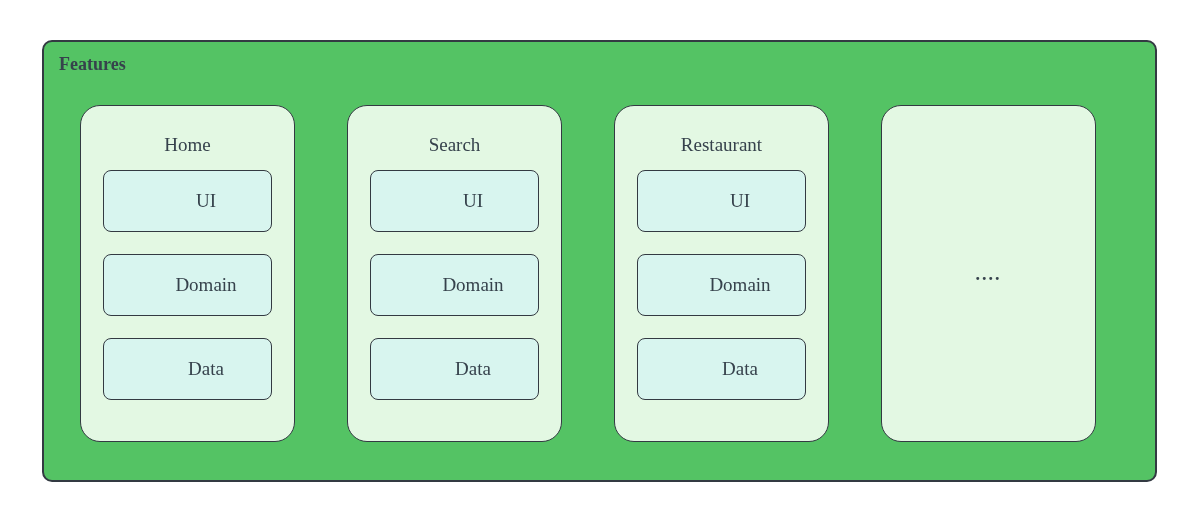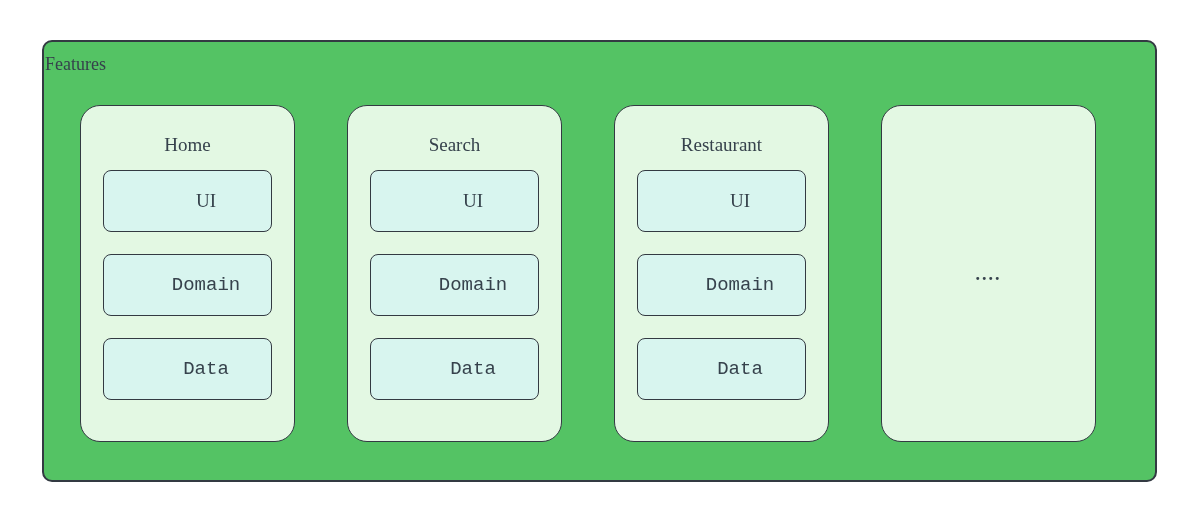--- a/index.html
+++ b/index.html
@@ -28,24 +28,24 @@
     left: 42px;
     top: 40px;
     width: 1115px;
     height: 442px;
     background: var(--container-fill);
     border: 2px solid var(--stroke);
     border-radius: 10px;
   }
   .container-title {
     position: absolute;
-    left: 1px;
+    left: 15px;
     top: 12px;
     font-size: 18px;
-    font-weight: normal;
+    font-weight: bold;
     color: var(--text);
   }
   .cards {
     position: absolute;
     left: 36px;
     top: 63px;
     display: flex;
     gap: 52px;
   }
   .card {
@@ -71,21 +71,21 @@
     border: 1.5px solid var(--stroke);
     border-radius: 8px;
     display: flex;
     align-items: center;
     justify-content: center;
     font-size: 19px;
     color: var(--text);
     padding-left: 37px;
   }
   .card-title + .layer { margin-top: 12px; }
-  .layer + .layer { margin-top: 22px; font-family: Liberation Mono, monospace; }
+  .layer + .layer { margin-top: 22px; }
   .card-empty { justify-content: center; }
   .ellipsis {
     font-size: 18px;
     font-weight: bold;
     letter-spacing: 2px;
     line-height: 0;
     color: var(--text);
   }
 </style>
 </head>

